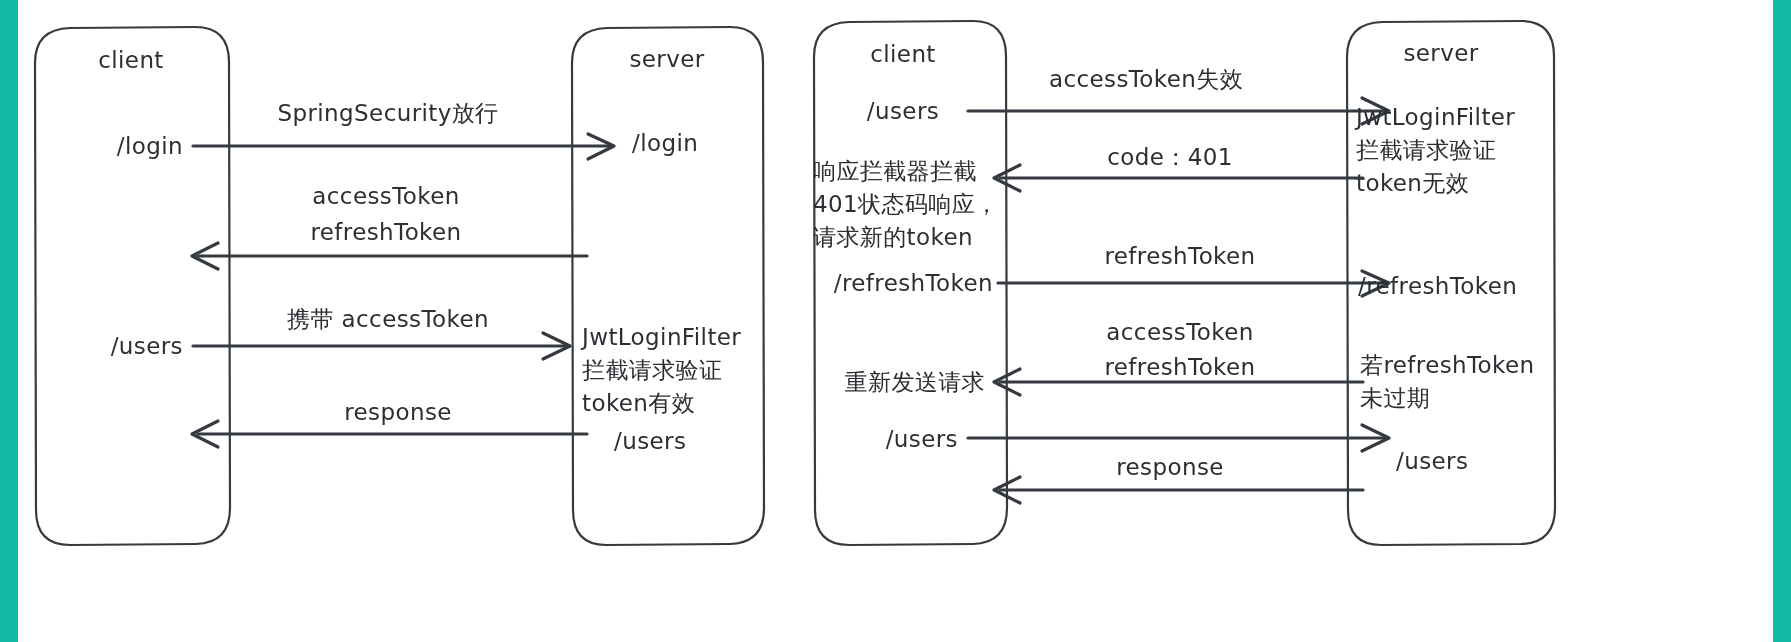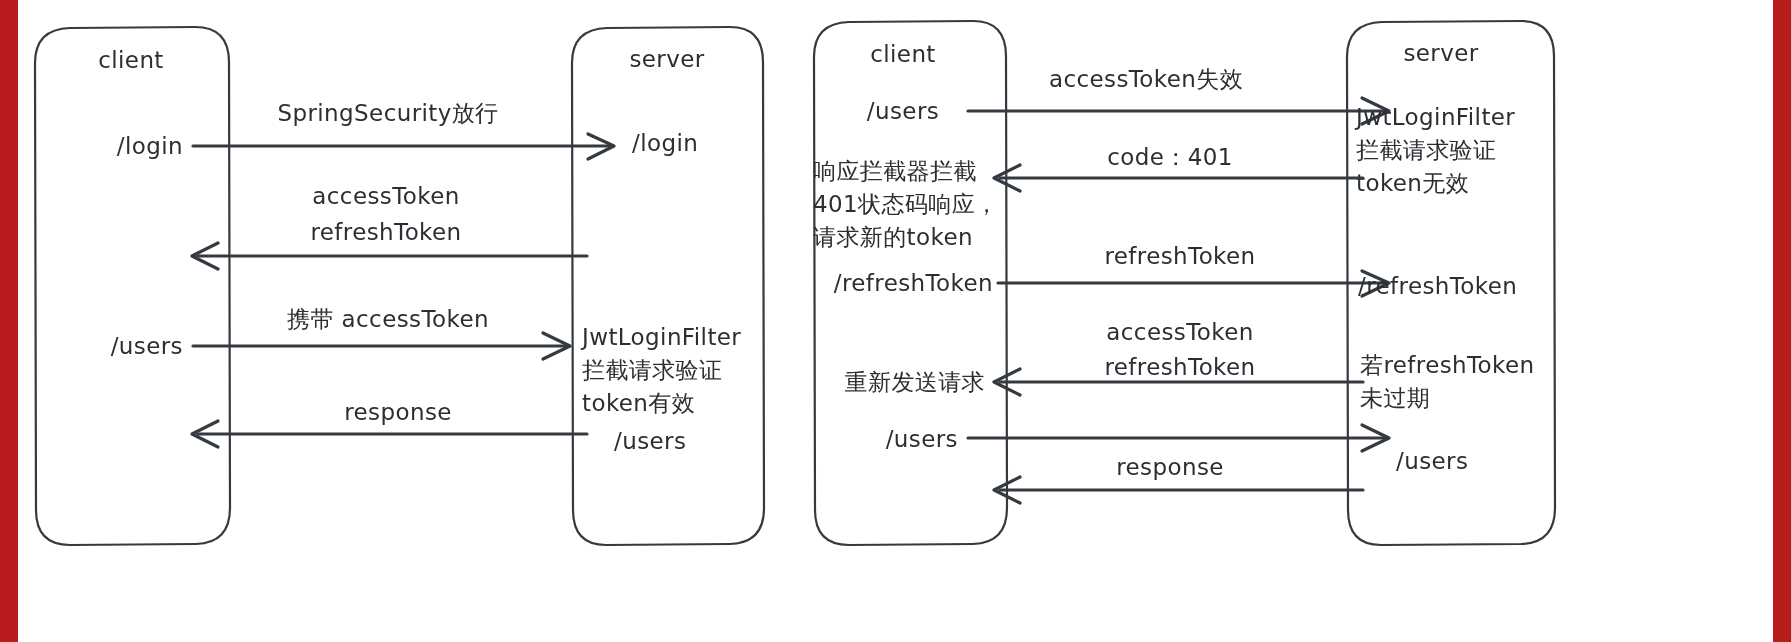--- a/index.html
+++ b/index.html
@@ -10,21 +10,21 @@
   body {
     width: 1791px;
     height: 642px;
     overflow: hidden;
     font-family: "DejaVu Sans", sans-serif;
   }
   #canvas {
     position: relative;
     width: 1791px;
     height: 642px;
-    background: #b91c1c;
+    background: #14b8a6;
   }
   #whiteboard {
     position: absolute;
     left: 18px;
     top: 0;
     width: 1755px;
     height: 642px;
     background: #ffffff;
   }
   svg#diagram {

